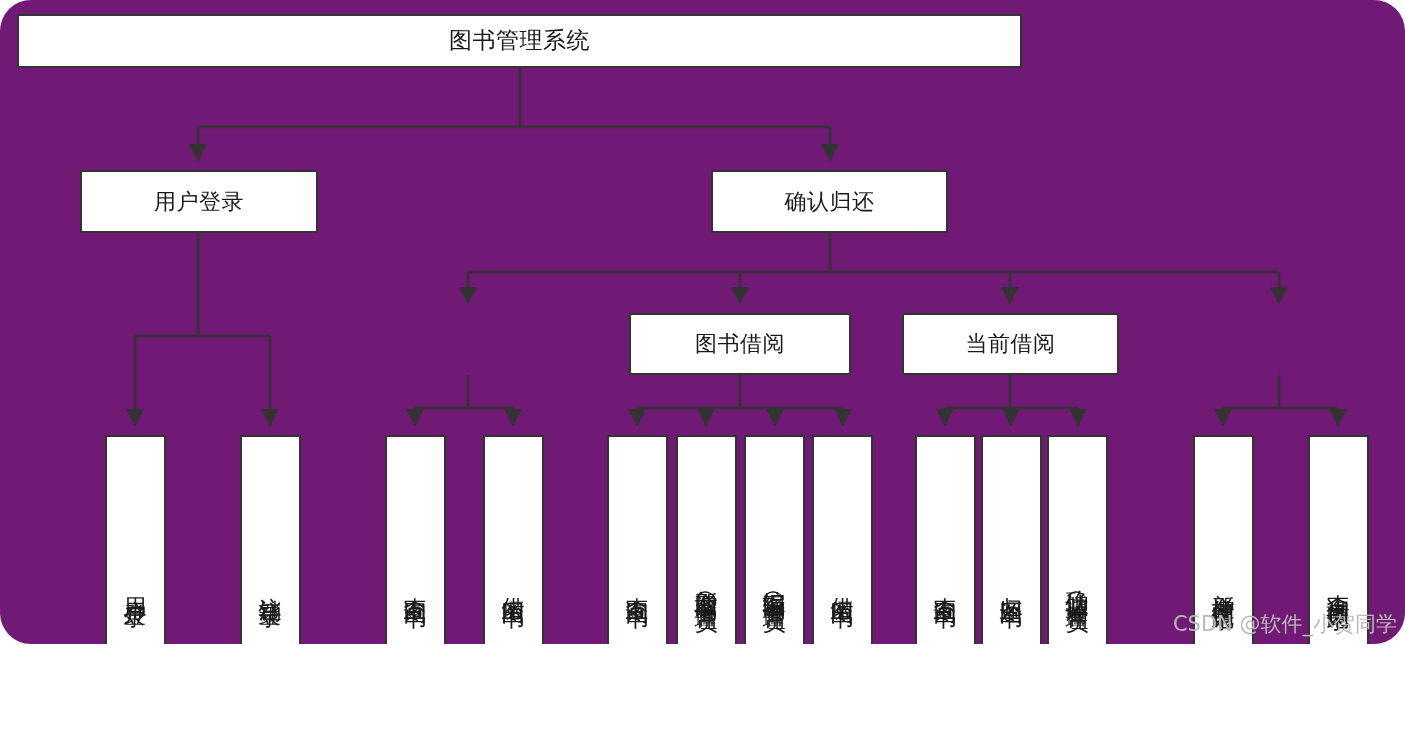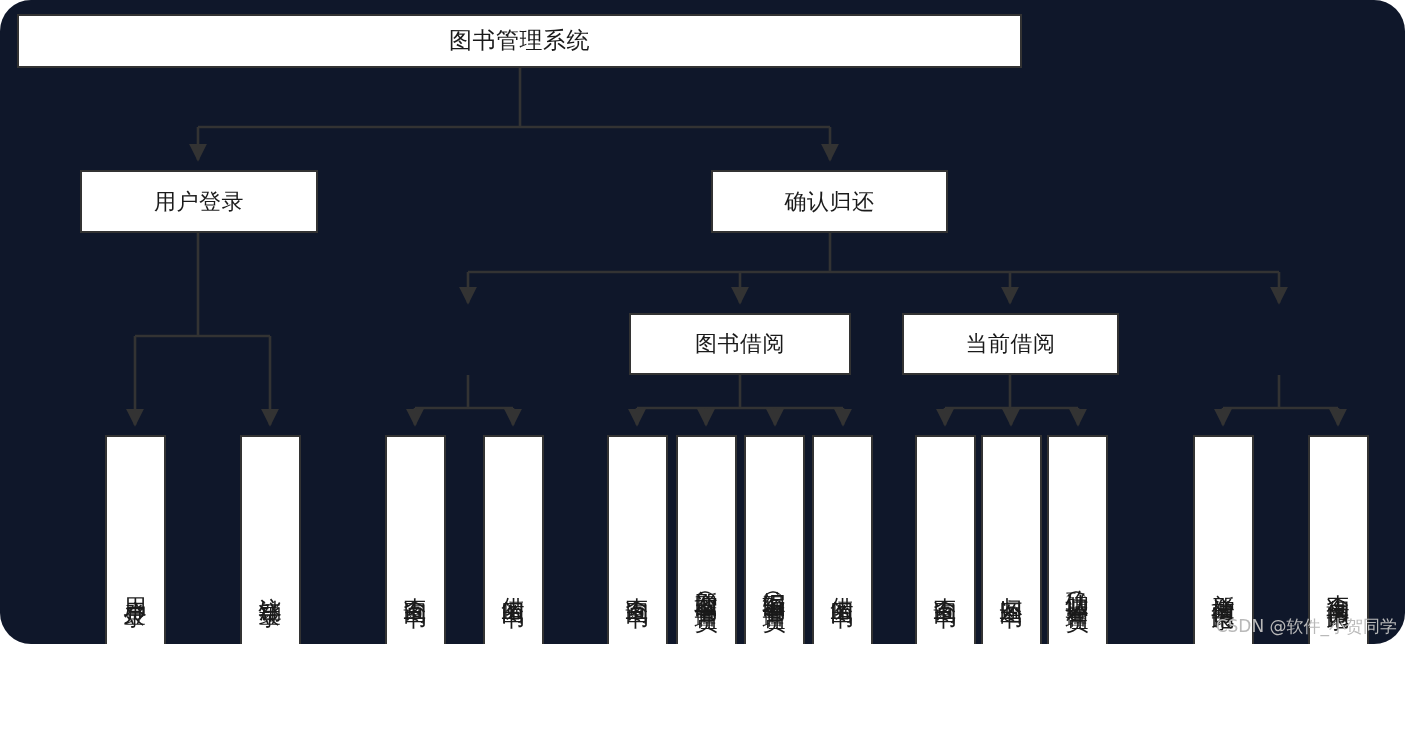--- a/index.html
+++ b/index.html
@@ -8,21 +8,21 @@
     padding: 0;
     background: #ffffff;
   }
   body {
     font-family: "DejaVu Sans", "Liberation Sans", sans-serif;
   }
   #canvas {
     position: relative;
     width: 1405px;
     height: 644px;
-    background: #0f172a;
+    background: #701a75;
     overflow: hidden;
     border-radius: 31px;
   }
   svg.wires {
     position: absolute;
     left: 0;
     top: 0;
     width: 1405px;
     height: 747px;
     pointer-events: none;
@@ -61,21 +61,21 @@
     text-orientation: upright;
     font-size: 23px;
     line-height: 1.05;
     letter-spacing: 3px;
     white-space: nowrap;
   }
   .watermark {
     position: absolute;
     right: 8px;
     bottom: 6px;
-    font-size: 17px;
+    font-size: 21px;
     color: #b9b9b9;
     white-space: nowrap;
     user-select: none;
   }
 </style>
 </head>
 <body>
 
 <div id="canvas">
 

